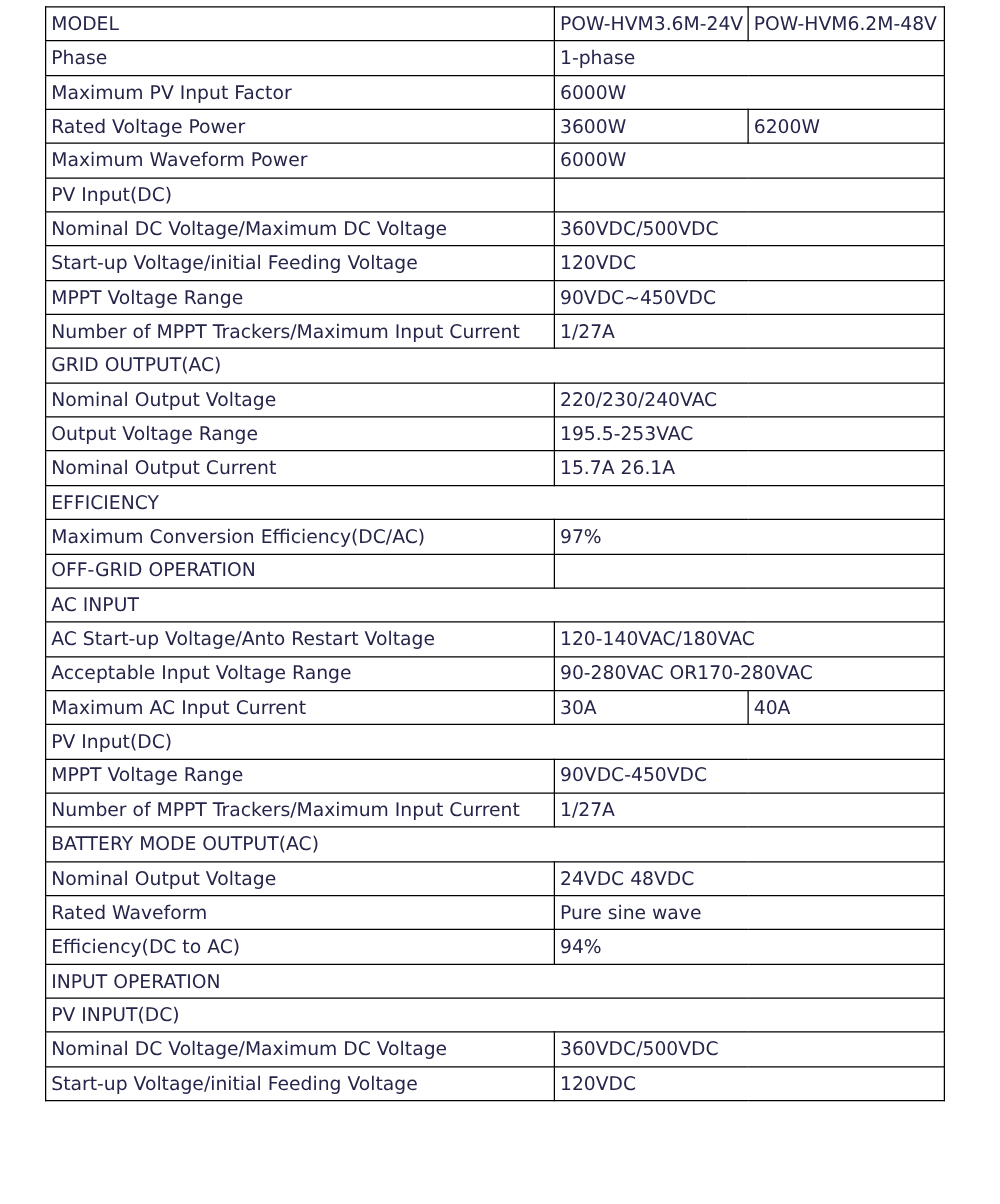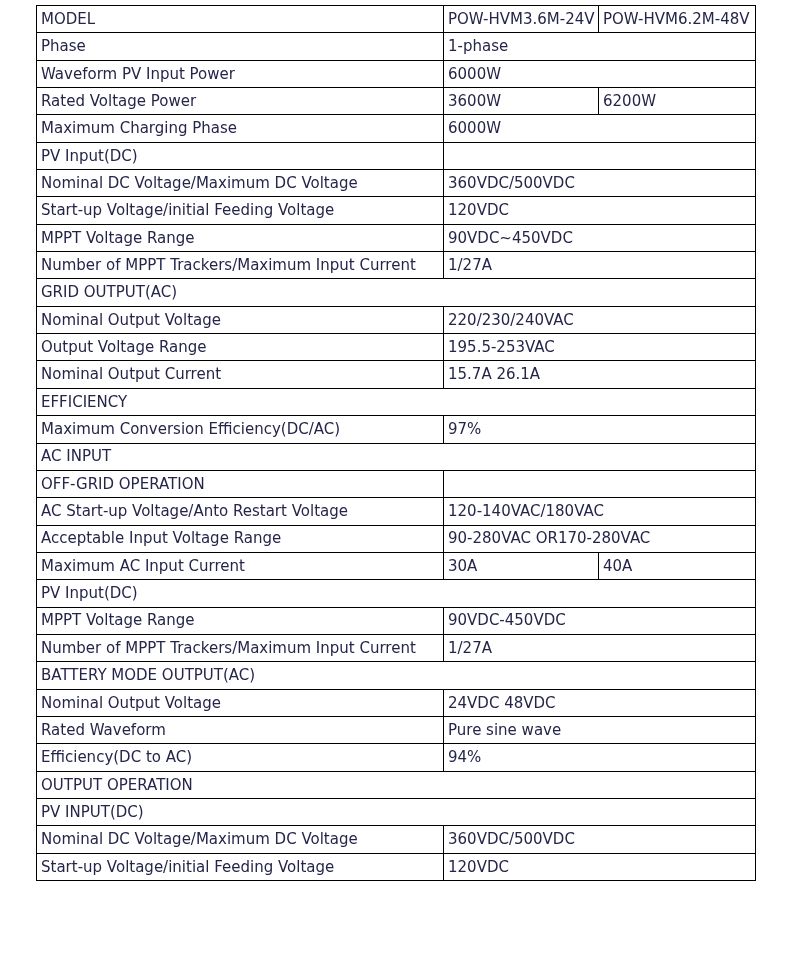--- a/index.html
+++ b/index.html
@@ -49,30 +49,30 @@
         <tr>
           <td colspan="1">MODEL</td>
           <td colspan="1">POW-HVM3.6M-24V</td>
           <td colspan="1">POW-HVM6.2M-48V</td>
         </tr>
         <tr>
           <td colspan="1">Phase</td>
           <td colspan="2">1-phase</td>
         </tr>
         <tr>
-          <td colspan="1">Waveform PV Input Power</td>
+          <td colspan="1">Maximum PV Input Factor</td>
           <td colspan="2">6000W</td>
         </tr>
         <tr>
           <td colspan="1">Rated Voltage Power</td>
           <td colspan="1">3600W</td>
           <td colspan="1">6200W</td>
         </tr>
         <tr>
-          <td colspan="1">Maximum Charging Phase</td>
+          <td colspan="1">Maximum Waveform Power</td>
           <td colspan="2">6000W</td>
         </tr>
         <tr>
           <td colspan="1">PV Input(DC)</td>
           <td colspan="2"></td>
         </tr>
         <tr>
           <td colspan="1">Nominal DC Voltage/Maximum DC Voltage</td>
           <td colspan="2">360VDC/500VDC</td>
         </tr>
@@ -104,25 +104,25 @@
           <td colspan="2">15.7A 26.1A</td>
         </tr>
         <tr>
           <td colspan="3" class="section">EFFICIENCY</td>
         </tr>
         <tr>
           <td colspan="1">Maximum Conversion Efficiency(DC/AC)</td>
           <td colspan="2">97%</td>
         </tr>
         <tr>
-          <td colspan="3" class="section">AC INPUT</td>
+          <td colspan="1">OFF-GRID OPERATION</td>
+          <td colspan="2"></td>
         </tr>
         <tr>
-          <td colspan="1">OFF-GRID OPERATION</td>
-          <td colspan="2"></td>
+          <td colspan="3" class="section">AC INPUT</td>
         </tr>
         <tr>
           <td colspan="1">AC Start-up Voltage/Anto Restart Voltage</td>
           <td colspan="2">120-140VAC/180VAC</td>
         </tr>
         <tr>
           <td colspan="1">Acceptable Input Voltage Range</td>
           <td colspan="2">90-280VAC OR170-280VAC</td>
         </tr>
         <tr>
@@ -150,21 +150,21 @@
         </tr>
         <tr>
           <td colspan="1">Rated Waveform</td>
           <td colspan="2">Pure sine wave</td>
         </tr>
         <tr>
           <td colspan="1">Efficiency(DC to AC)</td>
           <td colspan="2">94%</td>
         </tr>
         <tr>
-          <td colspan="3" class="section">OUTPUT OPERATION</td>
+          <td colspan="3" class="section">INPUT OPERATION</td>
         </tr>
         <tr>
           <td colspan="3" class="section">PV INPUT(DC)</td>
         </tr>
         <tr>
           <td colspan="1">Nominal DC Voltage/Maximum DC Voltage</td>
           <td colspan="2">360VDC/500VDC</td>
         </tr>
         <tr>
           <td colspan="1">Start-up Voltage/initial Feeding Voltage</td>

